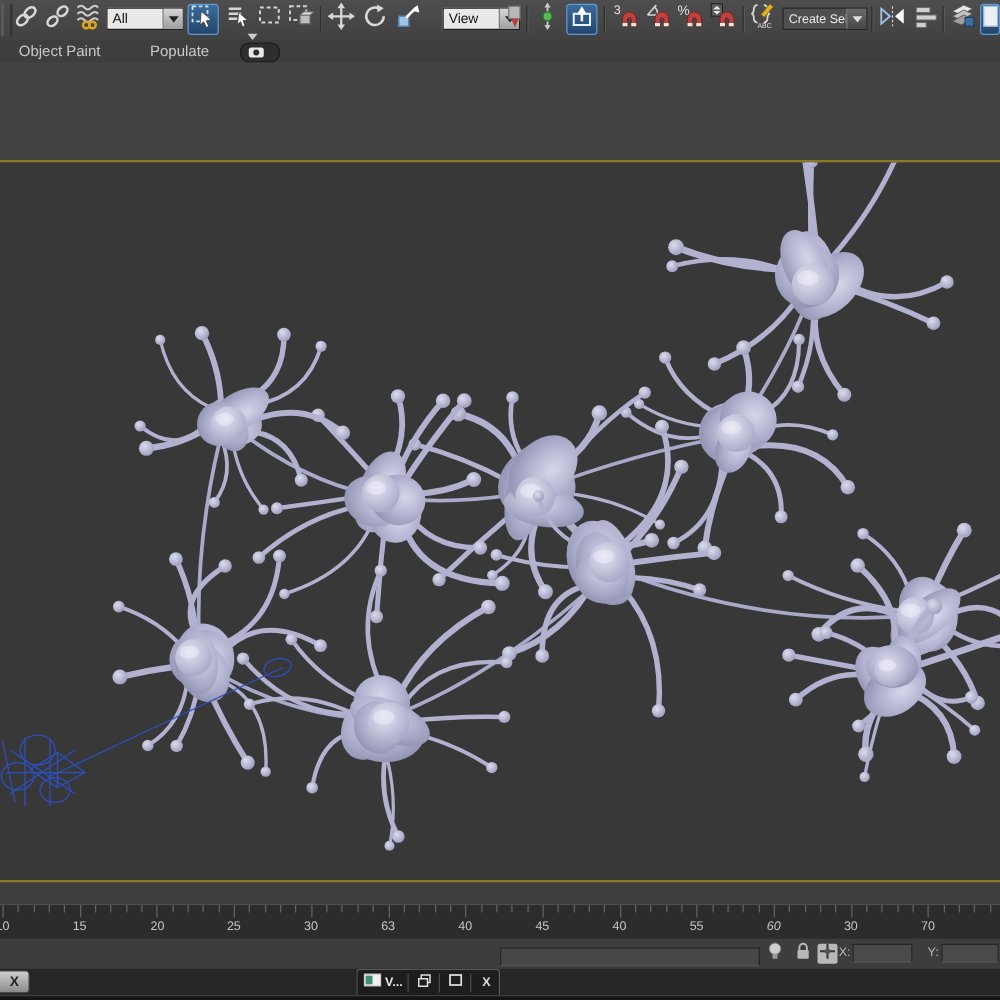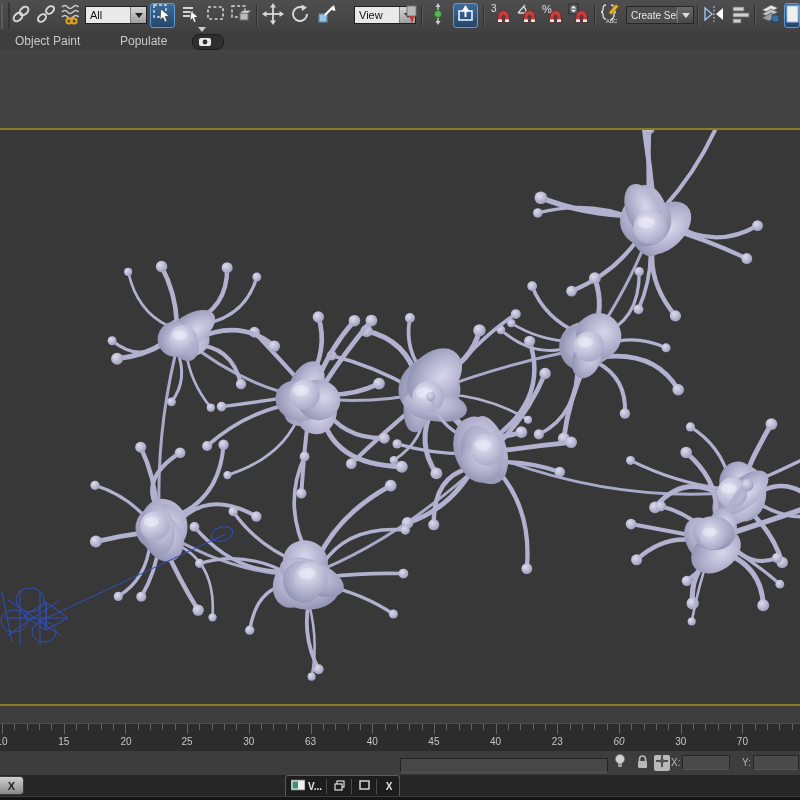--- a/index.html
+++ b/index.html
@@ -758,21 +758,21 @@
       <div class="tick" style="left: 458.58px; height: 6px;"></div>
       <div class="tick" style="left: 470.92px; height: 6px;"></div>
       <div class="tick" style="left: 483.26px; height: 6px;"></div>
       <div class="tick" style="left: 495.6px; height: 10px;"></div>
       <div class="tick-label" style="left: 495.6px;">40</div>
       <div class="tick" style="left: 507.94px; height: 6px;"></div>
       <div class="tick" style="left: 520.28px; height: 6px;"></div>
       <div class="tick" style="left: 532.62px; height: 6px;"></div>
       <div class="tick" style="left: 544.96px; height: 6px;"></div>
       <div class="tick" style="left: 557.3px; height: 10px;"></div>
-      <div class="tick-label" style="left: 557.3px;">23</div>
+      <div class="tick-label" style="left: 557.3px;">55</div>
       <div class="tick" style="left: 569.64px; height: 6px;"></div>
       <div class="tick" style="left: 581.98px; height: 6px;"></div>
       <div class="tick" style="left: 594.32px; height: 6px;"></div>
       <div class="tick" style="left: 606.66px; height: 6px;"></div>
       <div class="tick" style="left: 619px; height: 10px;"></div>
       <div class="tick-label" style="left: 619px; font-style: italic;">60</div>
       <div class="tick" style="left: 631.34px; height: 6px;"></div>
       <div class="tick" style="left: 643.68px; height: 6px;"></div>
       <div class="tick" style="left: 656.02px; height: 6px;"></div>
       <div class="tick" style="left: 668.36px; height: 6px;"></div>

